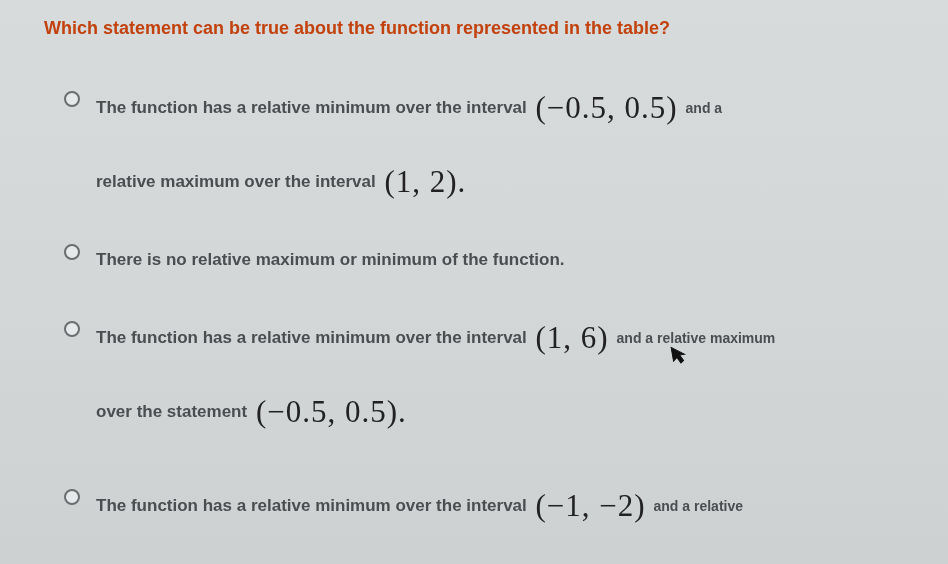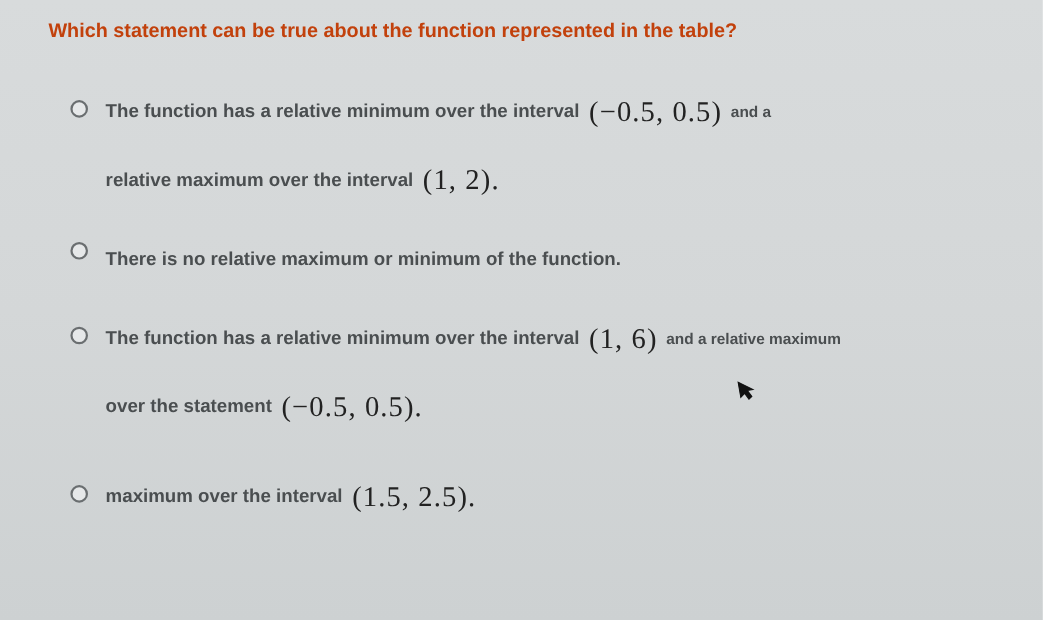--- a/index.html
+++ b/index.html
@@ -46,21 +46,21 @@
       font-size: 17px;
       font-weight: 600;
       color: #4a4e50;
       line-height: 2.4;
     }
     .option-text .line {
       display: block;
     }
     .math {
       font-family: 'Times New Roman', Times, serif;
-      font-size: 26px;
+      font-size: 31px;
       font-weight: 400;
       color: #222;
       vertical-align: middle;
       padding: 0 4px;
       letter-spacing: 1px;
     }
     .small-after {
       font-size: 14px;
     }
     .cursor {
@@ -107,20 +107,23 @@
     <span class="line">
       <span>over the statement </span><span class="math">(−0.5, 0.5).</span>
     </span>
   </div>
 </div>
 
 <div class="option">
   <div class="radio"></div>
   <div class="option-text">
     <span class="line">
+      <span>The function has a relative minimum over the interval </span><span class="math">(−1, −2)</span><span class="small-after"> and a relative</span>
+    </span>
+    <span class="line">
       <span>maximum over the interval </span><span class="math">(1.5, 2.5).</span>
     </span>
   </div>
 </div>
 
 <div class="cursor">
   <svg width="16" height="20" viewBox="0 0 16 20">
     <path d="M1 1 L1 15 L5 12 L8 18 L11 16 L8 10 L13 10 Z" fill="#111" stroke="#111" stroke-width="1"></path>
   </svg>
 </div>

